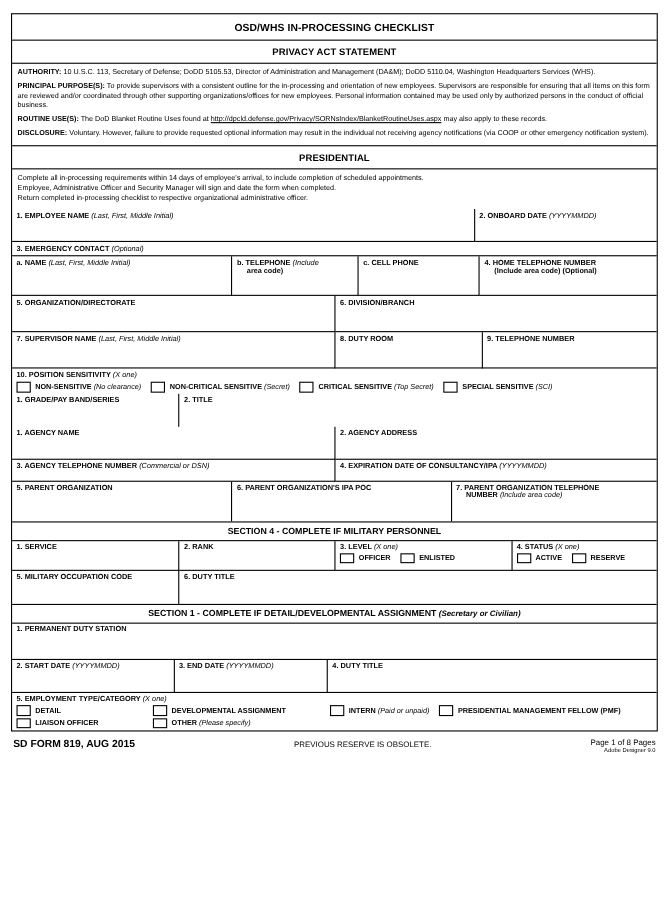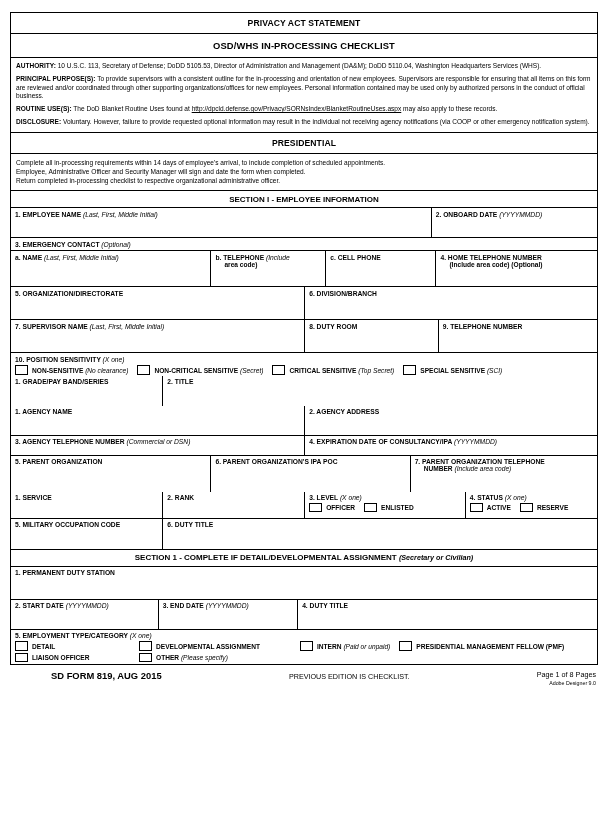--- a/index.html
+++ b/index.html
@@ -95,35 +95,35 @@
   .h36 { height: 36px; }
 
   
   .footer {
     display: flex;
     align-items: flex-start;
     justify-content: space-between;
     padding: 3px 2px 0 2px;
     margin-top: 1.5px;
   }
-  .foot-left { font-weight: bold; font-size: 9.4px; margin-left: 39px; }
+  .foot-left { font-weight: bold; font-size: 9.4px; }
   .foot-mid { font-size: 7.2px; padding-top: 2px; }
   .foot-right { text-align: right; }
   .foot-right .pg { font-size: 7.2px; }
   .foot-right .ad { font-size: 5.3px; margin-top: 1px; }
 </style>
 </head>
 <body>
 
 <div class="page">
   <div class="form">
 
+    <div class="banner title-banner">OSD/WHS IN-PROCESSING CHECKLIST</div>
+
     <div class="banner" style="border-bottom:1px solid #000;">PRIVACY ACT STATEMENT</div>
-
-    <div class="banner title-banner">OSD/WHS IN-PROCESSING CHECKLIST</div>
 
     <div class="para-block">
       <p class="para">
         <b>AUTHORITY:</b>
         <span>10 U.S.C. 113, Secretary of Defense; DoDD 5105.53, Director of Administration and Management (DA&amp;M); DoDD 5110.04, Washington Headquarters Services (WHS).</span>
       </p>
       <p class="para">
         <b>PRINCIPAL PURPOSE(S):</b>
         <span>To provide supervisors with a consistent outline for the in-processing and orientation of new employees.  Supervisors are responsible for ensuring that all items on this form are reviewed and/or coordinated through other supporting organizations/offices for new employees. Personal information contained may be used only by authorized persons in the conduct of official business.</span>
       </p>
@@ -139,21 +139,20 @@
       </p>
     </div>
 
     <div class="banner" style="border-bottom:1px solid #000;">PRESIDENTIAL</div>
     <div class="instr-block">
       <p class="instr-line">Complete all in-processing requirements within 14 days of employee's arrival, to include completion of scheduled appointments.</p>
       <p class="instr-line">Employee, Administrative Officer and Security Manager will sign and date the form when completed.</p>
       <p class="instr-line">Return completed in-processing checklist to respective organizational administrative officer.</p>
     </div>
 
-    <div class="sec-banner">SECTION I - EMPLOYEE INFORMATION</div>
 
     <div class="row">
       <div class="cell h30" style="width:71.8%;">
         <span class="lbl"><span>1.</span>
           <span>EMPLOYEE NAME</span>
           <span class="it">(Last, First, Middle Initial)</span></span>
       </div>
       <div class="cell h30" style="width:28.2%;">
         <span class="lbl"><span>2.</span>
           <span>ONBOARD DATE</span>
@@ -288,20 +287,21 @@
           <span>PARENT ORGANIZATION'S IPA POC</span></span>
       </div>
       <div class="cell h36" style="width:31.8%;border-bottom:none;">
         <span class="lbl"><span>7.</span>
           <span>PARENT ORGANIZATION TELEPHONE</span></span>
         <span class="sub"><span>NUMBER</span>
           <span class="it">(Include area code)</span></span>
       </div>
     </div>
 
+    <div class="sec-banner">SECTION 4 - COMPLETE IF MILITARY PERSONNEL</div>
 
     <div class="row">
       <div class="cell h27" style="width:26%;">
         <span class="lbl"><span>1.</span>
           <span>SERVICE</span></span>
       </div>
       <div class="cell h27" style="width:24.2%;">
         <span class="lbl"><span>2.</span>
           <span>RANK</span></span>
       </div>
@@ -394,19 +394,19 @@
           <span class="cbtxt"><span>OTHER</span>
             <span class="it">(Please specify)</span></span>
         </div>
       </div>
     </div>
 
   </div>
 
   <div class="footer">
     <div class="foot-left">SD FORM 819, AUG 2015</div>
-    <div class="foot-mid">PREVIOUS EDITION IS CHECKLIST.</div>
+    <div class="foot-mid">PREVIOUS RESERVE IS OBSOLETE.</div>
     <div class="foot-right">
       <div class="pg">Page 1 of 8 Pages</div>
       <div class="ad">Adobe Designer 9.0</div>
     </div>
   </div>
 </div>
 
 </body></html>

